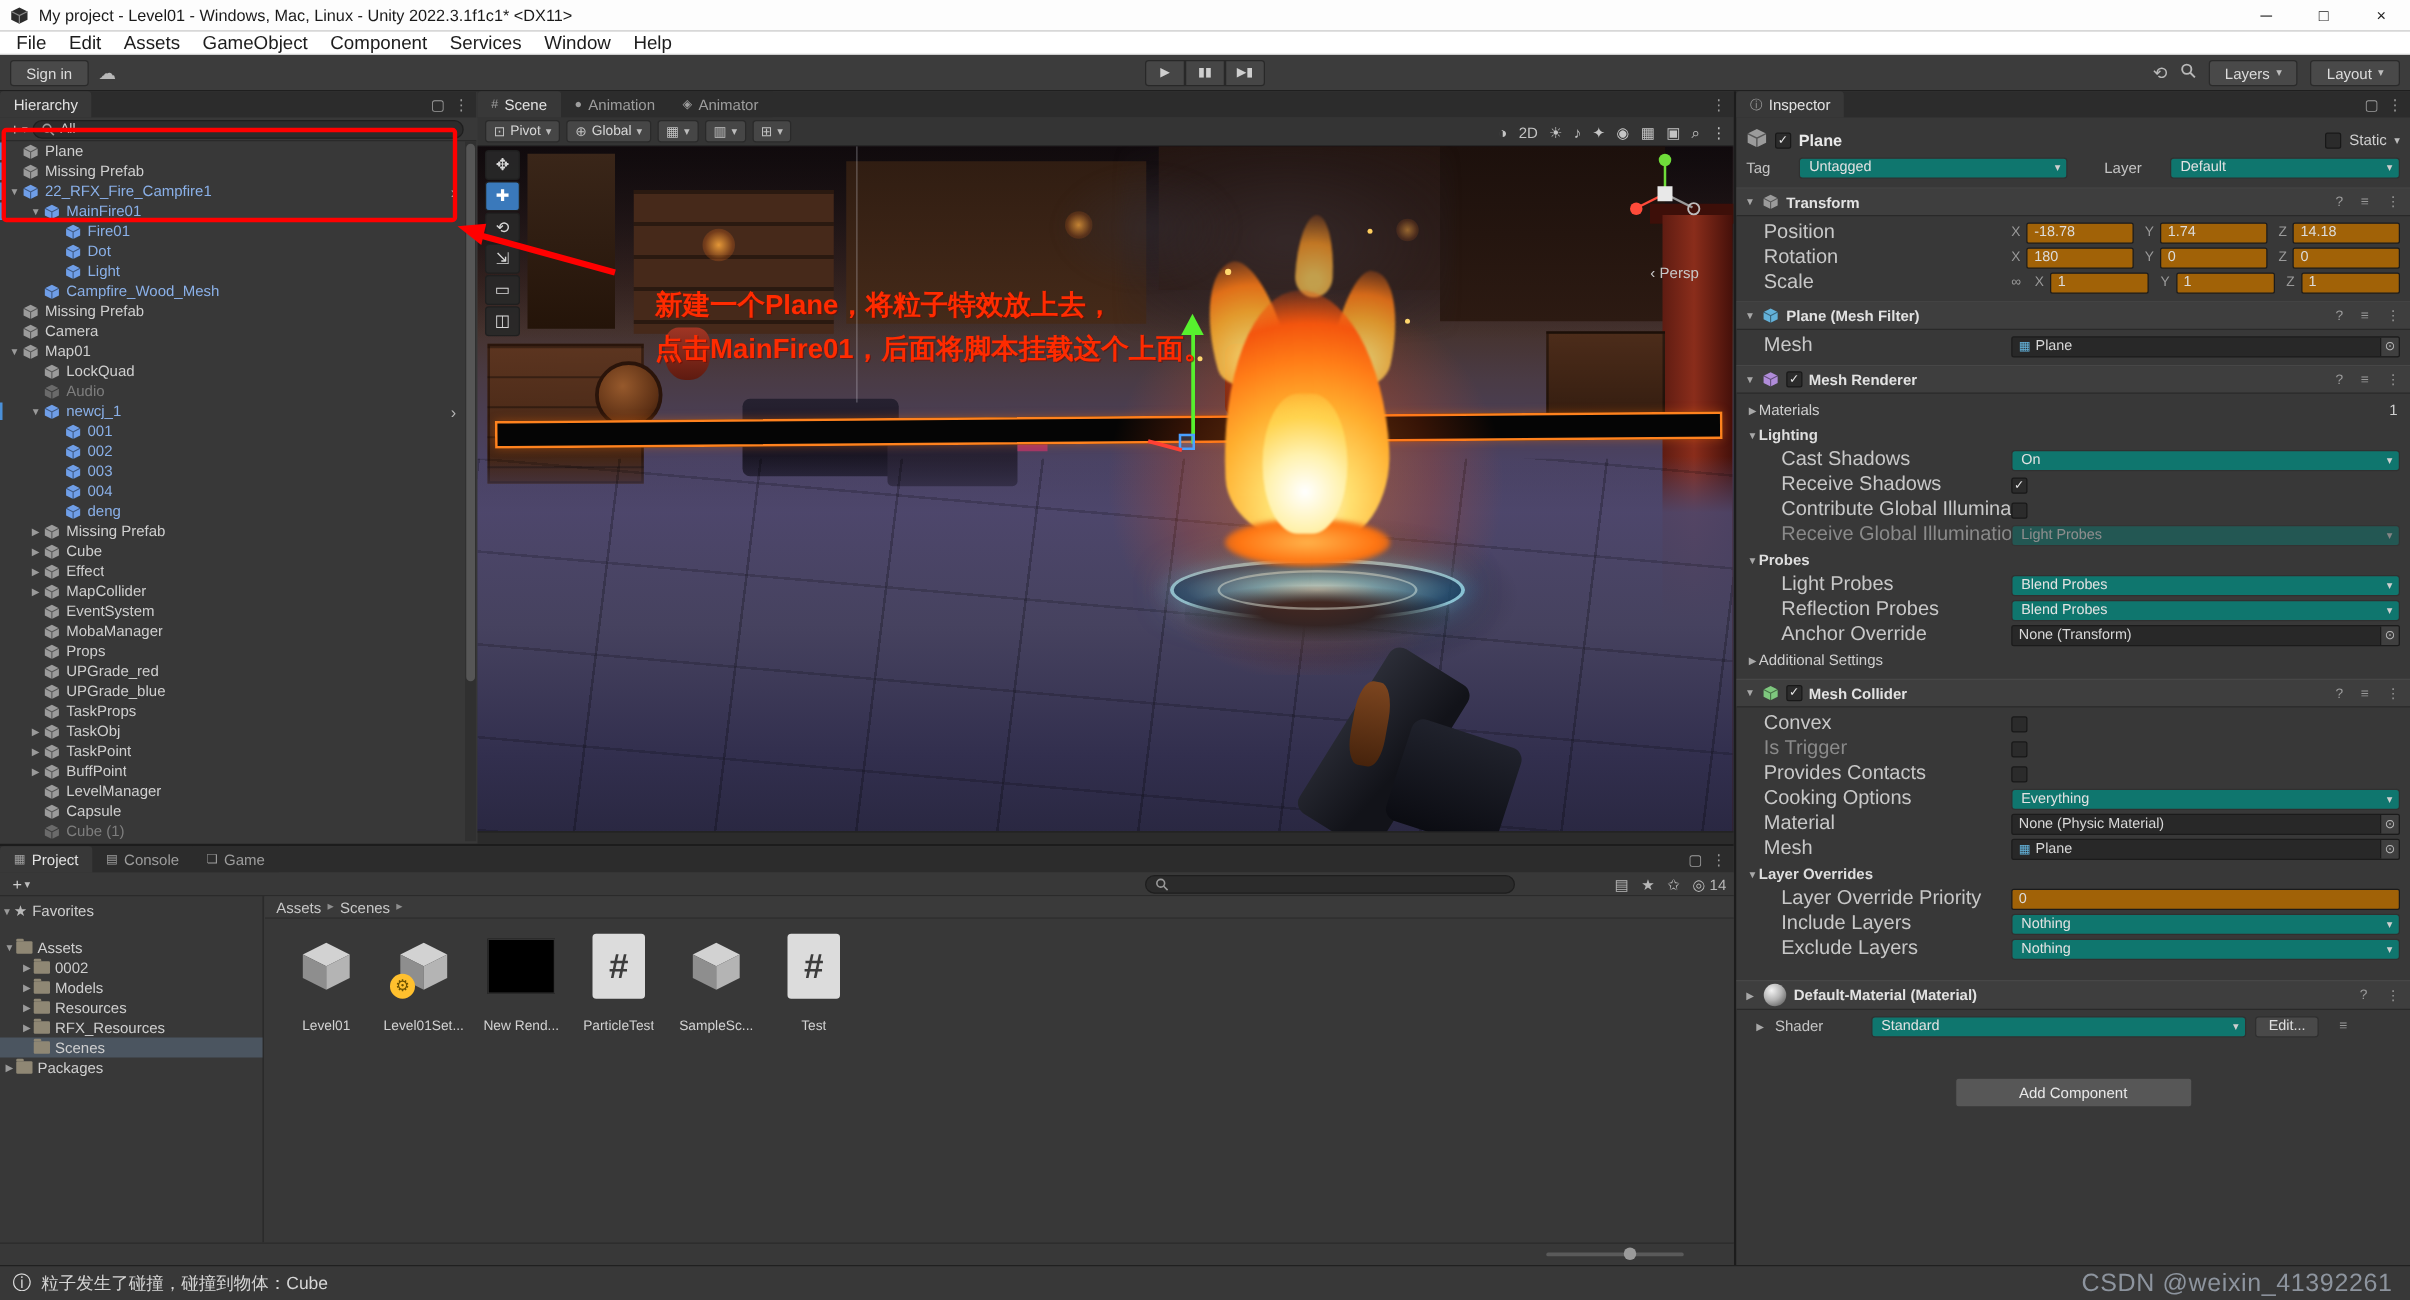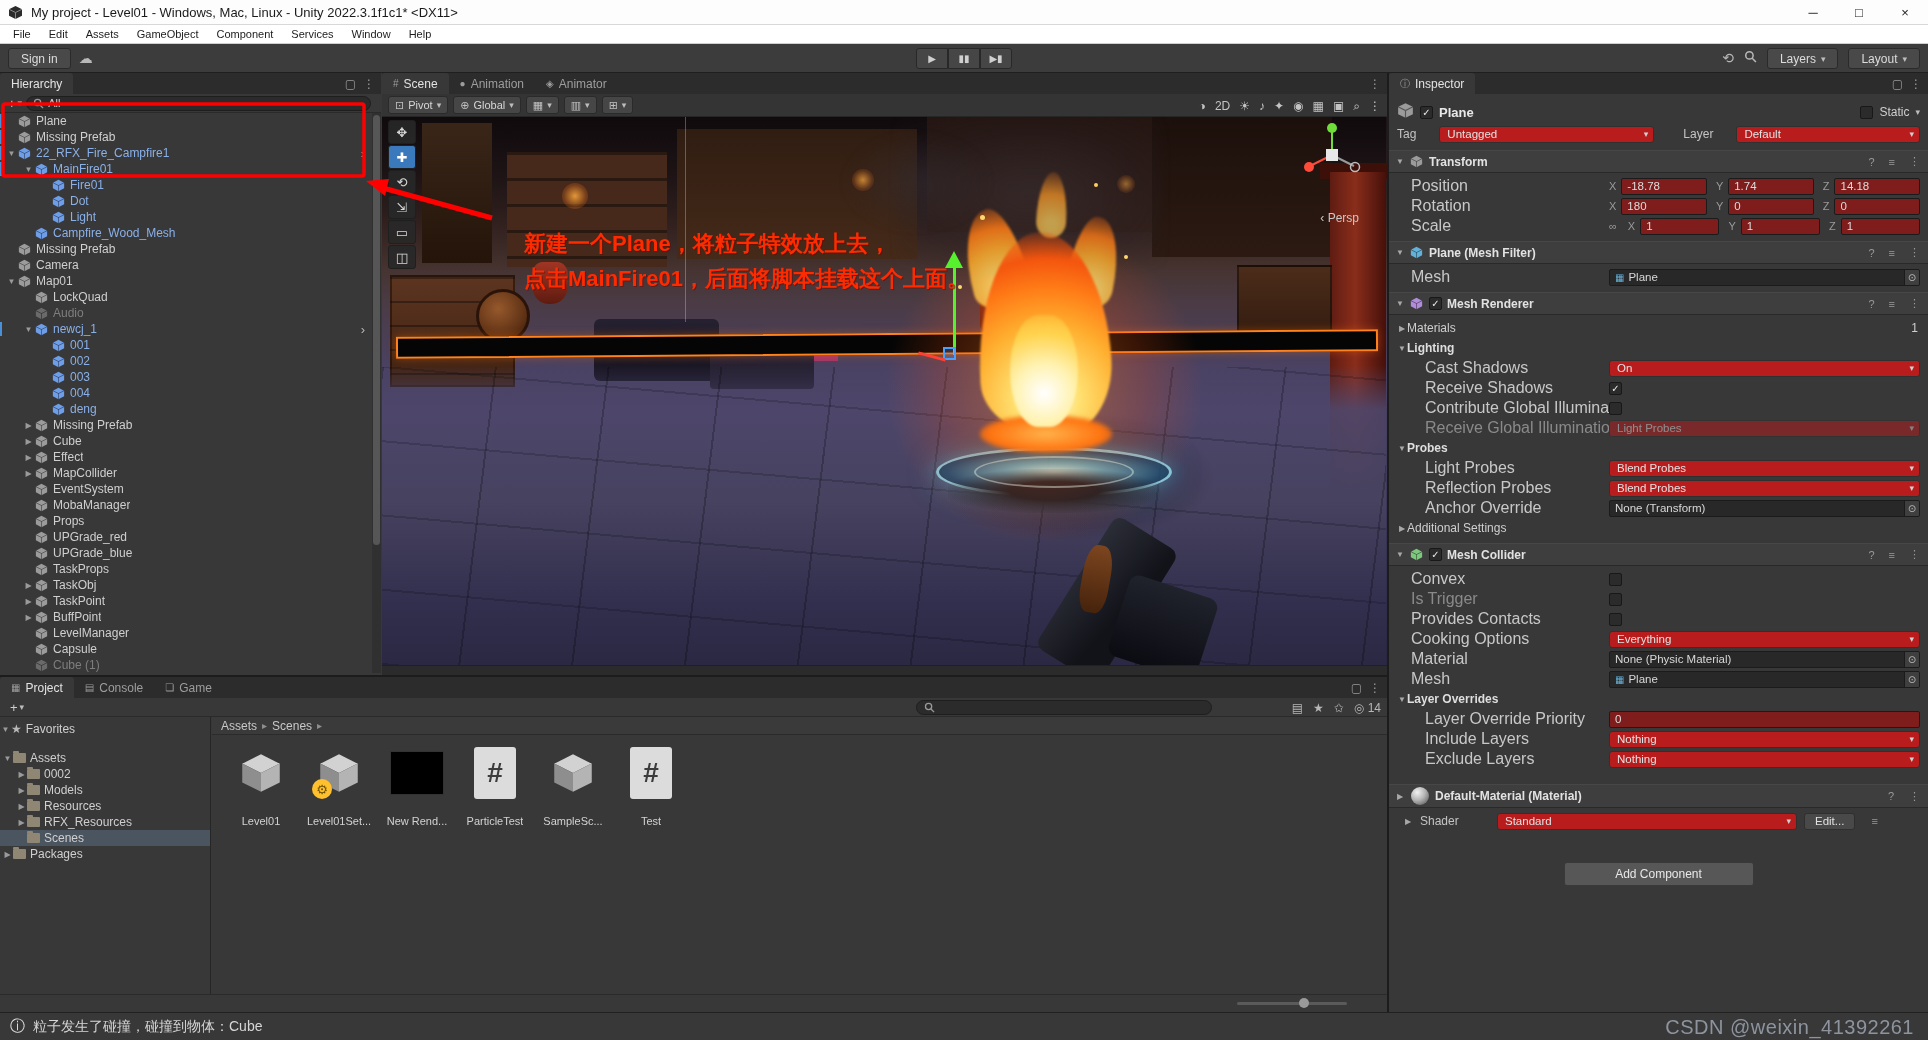--- a/index.html
+++ b/index.html
@@ -6,21 +6,21 @@
 html,body{width:1928px;height:1040px;overflow:hidden;background:#222}
 #app{position:relative;width:1928px;height:1040px;background:#383838;font-family:"Liberation Sans","DejaVu Sans",sans-serif;color:#cfcfcf;font-size:12px;overflow:hidden}
 
 #titlebar{position:absolute;left:0;top:0;width:100%;height:25px;background:#fdfdfd;border-bottom:1px solid #d8d8d8;display:flex;align-items:center;padding:0 8px;color:#1a1a1a}
 .t-icon{width:16px;height:16px;margin-right:7px;display:flex;align-items:center}
 .t-title{font-size:13px;white-space:nowrap}
 .t-btns{position:absolute;right:0;top:0;height:25px;display:flex}
 .t-btn{width:46px;height:25px;display:flex;align-items:center;justify-content:center;font-size:13px;color:#222}
 
 #menubar{position:absolute;left:0;top:25px;width:100%;height:19px;background:#ffffff;border-bottom:1px solid #cfcfcf;display:flex;align-items:center;padding-left:4px}
-.menu-item{padding:0 9px;font-size:11px;color:#1c1c1c;line-height:19px}
+.menu-item{padding:0 9px;font-size:15px;color:#1c1c1c;line-height:19px}
 
 #toolbar{position:absolute;left:0;top:44px;width:100%;height:29px;background:#3c3c3c;border-bottom:1px solid #1f1f1f}
 .tb-left{position:absolute;left:8px;top:4px;display:flex;gap:8px;align-items:center}
 .tb-btn{height:21px;padding:0 12px;background:#494949;border:1px solid #2a2a2a;border-radius:3px;color:#dcdcdc;font-size:12px;display:flex;align-items:center;gap:5px}
 .tb-ic{color:#b8b8b8;font-size:14px;line-height:21px}
 .tb-center{position:absolute;left:50%;transform:translateX(-50%);top:4px;display:flex}
 .tr-btn{width:32px;height:21px;background:#464646;border:1px solid #282828;display:flex;align-items:center;justify-content:center;color:#cfcfcf;font-size:10px}
 .tr-btn:first-child{border-radius:3px 0 0 3px}.tr-btn:last-child{border-radius:0 3px 3px 0}
 .tb-right{position:absolute;right:8px;top:4px;display:flex;gap:10px;align-items:center}
 .caret{font-size:9px;color:#bdbdbd}
@@ -65,35 +65,35 @@
 
 #inspector{left:1387px;top:73px;width:541px;height:939px;border-left:2px solid #1c1c1c}
 #insp-content{position:absolute;top:21px;left:0;right:0;bottom:0;overflow:hidden}
 #insp-head{padding:7px 8px 5px}
 .ih-row1{display:flex;align-items:center;gap:6px;height:22px}
 .ih-name{font-weight:bold;font-size:13px;color:#e8e8e8}
 .ih-row2{display:flex;align-items:center;gap:23px;height:22px;padding:2px 0}
 .lab{font-size:12px;color:#c4c4c4}
 .i-cb{width:13px;height:13px;background:#2b2b2b;border:1px solid #181818;border-radius:2px;color:#e8e8e8;font-size:10px;line-height:11px;text-align:center;flex:none}
 .i-cb.on::before{content:"✓"}
-.i-dd{height:17px;background:#b91c1c;border:1px solid #303030;border-radius:3px;display:flex;align-items:center;padding:0 5px 0 7px;font-size:11.5px;color:#e2e2e2;overflow:hidden;white-space:nowrap}
+.i-dd{height:17px;background:#0f766e;border:1px solid #303030;border-radius:3px;display:flex;align-items:center;padding:0 5px 0 7px;font-size:11.5px;color:#e2e2e2;overflow:hidden;white-space:nowrap}
 .i-dd .i-caret{margin-left:auto;font-size:9px;color:#cfcfcf;padding-left:5px}
 .i-dd.dis{opacity:.5}
 .i-comp{border-top:1px solid #474747}
 .i-comphdr{height:22px;background:#3e3e3e;border-bottom:1px solid #292929;display:flex;align-items:center;padding:0 8px 0 6px;gap:5px}
 .i-fold{color:#a8a8a8;font-size:8px;width:10px;flex:none;text-align:center}
 .i-compic{width:14px;display:flex;flex:none}
 .i-comptitle{font-weight:bold;font-size:12px;color:#e2e2e2}
 .i-hdric{color:#9a9a9a;font-size:11px;margin-left:9px}
 .i-rows{padding:3px 0 5px}
 .i-row{display:flex;align-items:center;height:20px;padding:0 8px 0 22px}
 .i-label{width:198px;flex:none;font-size:16px;color:#c8c8c8;white-space:nowrap;overflow:hidden}
 .i-val{flex:1;display:flex;align-items:center;gap:4px;min-width:0}
 .i-val>.i-dd,.i-val>.i-obj{flex:1}
-.i-num{flex:1;background:#7f1d1d;border:1px solid #1b1b1b;border-radius:2px;height:17px;line-height:15px;padding:0 5px;font-size:11.5px;color:#dcdcdc;min-width:0}
+.i-num{flex:1;background:#a16207;border:1px solid #1b1b1b;border-radius:2px;height:17px;line-height:15px;padding:0 5px;font-size:11.5px;color:#dcdcdc;min-width:0}
 .v3l{color:#9a9a9a;font-size:11px;margin:0 1px 0 5px;flex:none}
 .v3l:first-child{margin-left:0}
 .i-link{color:#9a9a9a;font-size:11px;flex:none;margin-right:2px}
 .i-obj{height:17px;background:#282828;border:1px solid #1b1b1b;border-radius:2px;display:flex;align-items:center;padding-left:5px;font-size:11.5px;color:#d8d8d8;overflow:hidden;white-space:nowrap}
 .i-obj-ic{color:#63b1d9;font-size:10px;margin-right:4px}
 .i-pick{width:15px;height:15px;margin-left:auto;background:#3f3f3f;border-left:1px solid #1b1b1b;display:flex;align-items:center;justify-content:center;flex:none}
 .i-pick::after{content:"⊙";font-size:10px;color:#b8b8b8}
 .i-foldrow{display:flex;align-items:center;height:20px;padding:0 10px 0 8px;color:#cfcfcf}
 .i-foldrow .fr-right{margin-left:auto;color:#cfcfcf;font-size:12px}
 .i-subheader{display:flex;align-items:center;height:20px;padding:0 8px}

